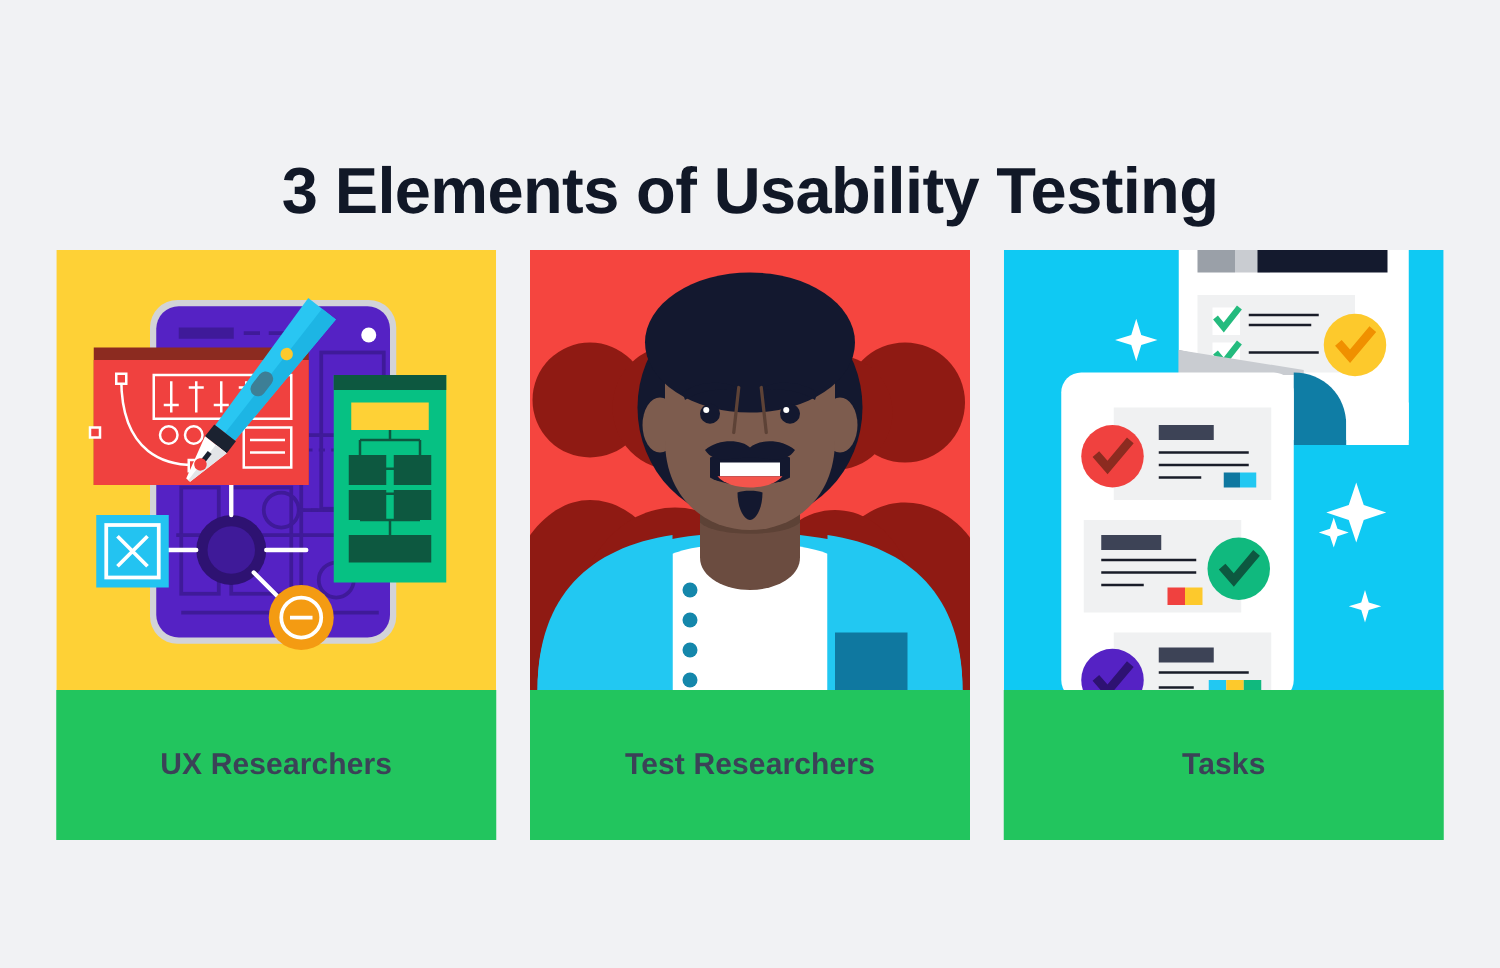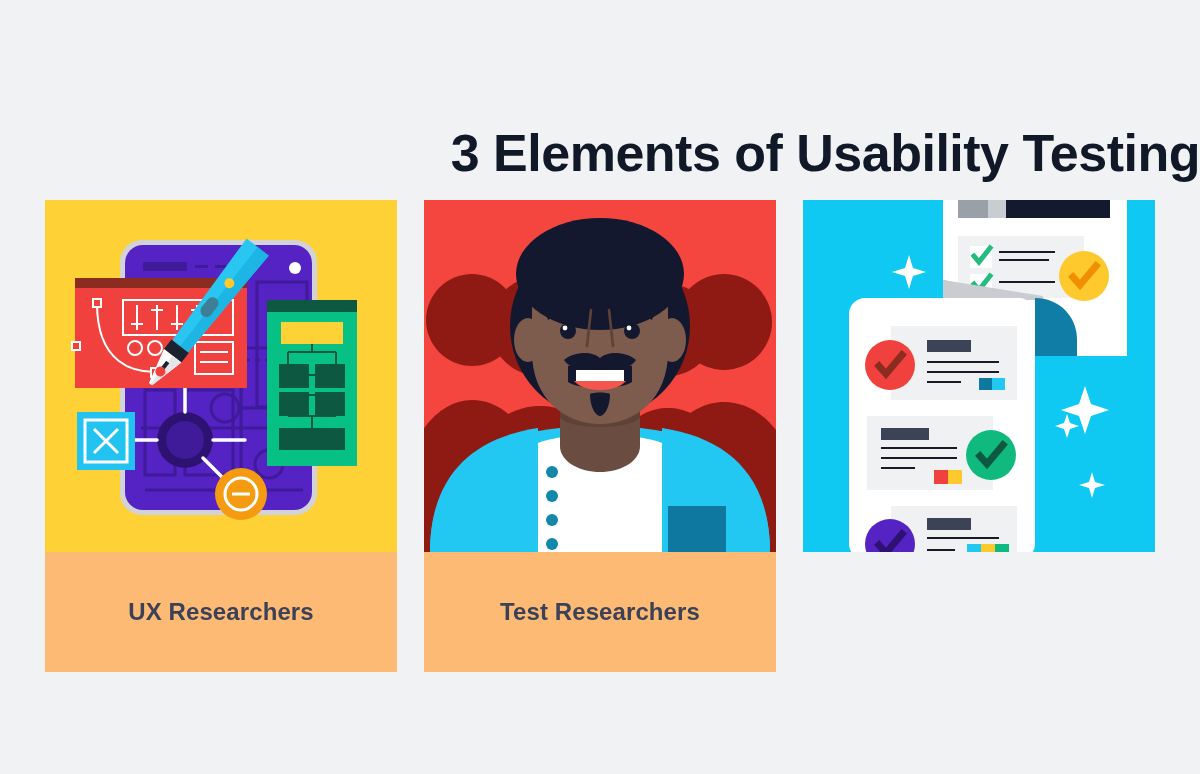--- a/index.html
+++ b/index.html
@@ -18,21 +18,21 @@
     position: relative;
     width: 1200px;
     height: 774px;
     background: #f1f2f4;
   }
   .page-title {
     position: absolute;
     left: 0;
     top: 90px;
     width: 1200px;
-    text-align: right;
+    text-align: center;
     font-size: 52px;
     font-weight: bold;
     letter-spacing: -0.5px;
     color: #111827;
     line-height: 1.1;
   }
   .cards {
     position: absolute;
     left: 45px;
     top: 200px;
@@ -48,21 +48,21 @@
     flex-direction: column;
   }
   .card-art {
     position: relative;
     width: 352px;
     height: 352px;
     overflow: hidden;
   }
   .card-caption {
     flex: 1;
-    background: #fdba74;
+    background: #22c55e;
     display: flex;
     align-items: center;
     justify-content: center;
     font-size: 24px;
     font-weight: bold;
     color: #3b4257;
     letter-spacing: 0.1px;
   }
   .art-svg { display: block; width: 352px; height: 352px; }
 </style>
@@ -315,16 +315,17 @@
           <rect x="192" y="344" width="14" height="12" fill="#10b97e"></rect>
           <circle cx="87" cy="344" r="25" fill="#5522c4"></circle>
           <path d="M76 345 L83 353 L99 334" stroke="#2e1272" stroke-width="7" fill="none" stroke-linecap="square"></path>
 
           <path d="M106 55 L110 68 L123 72 L110 76 L106 89 L102 76 L89 72 L102 68 Z" fill="#ffffff"></path>
           <path d="M282 186 L288 204 L306 210 L288 216 L282 234 L276 216 L258 210 L276 204 Z" fill="#ffffff"></path>
           <path d="M264 214 L267 223 L276 226 L267 229 L264 238 L261 229 L252 226 L261 223 Z" fill="#ffffff"></path>
           <path d="M289 272 L292 282 L302 285 L292 288 L289 298 L286 288 L276 285 L286 282 Z" fill="#ffffff"></path>
         </svg>
       </div>
+      <div class="card-caption">Tasks</div>
     </div>
 
   </div>
 </div>
 
 </body></html>

